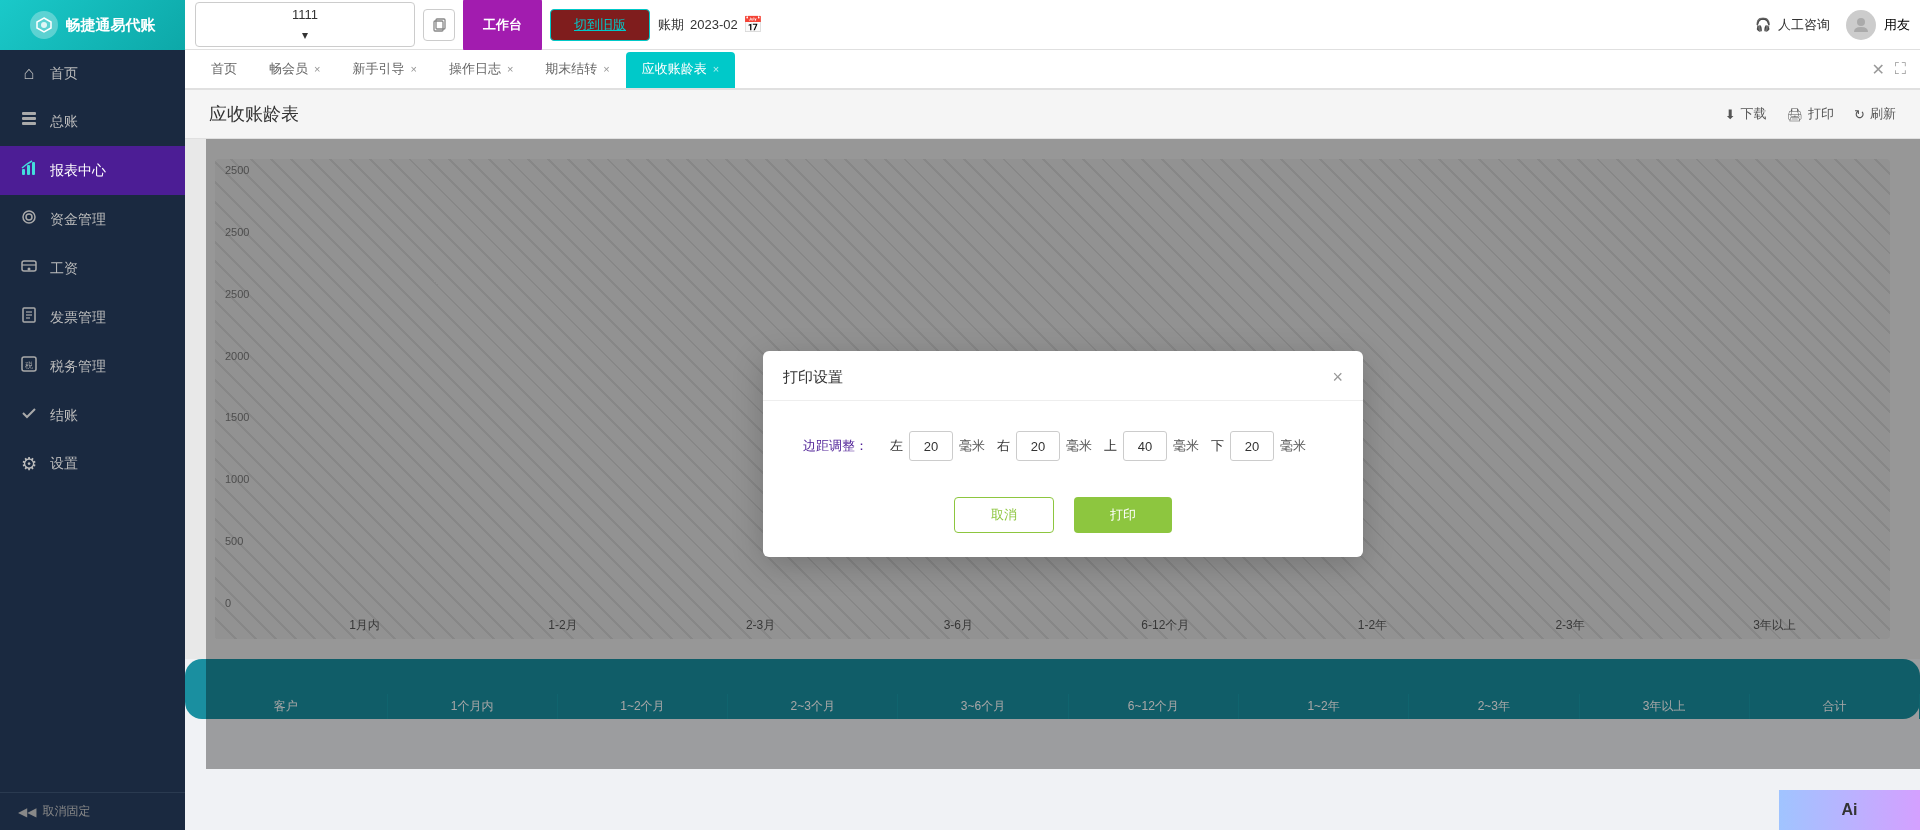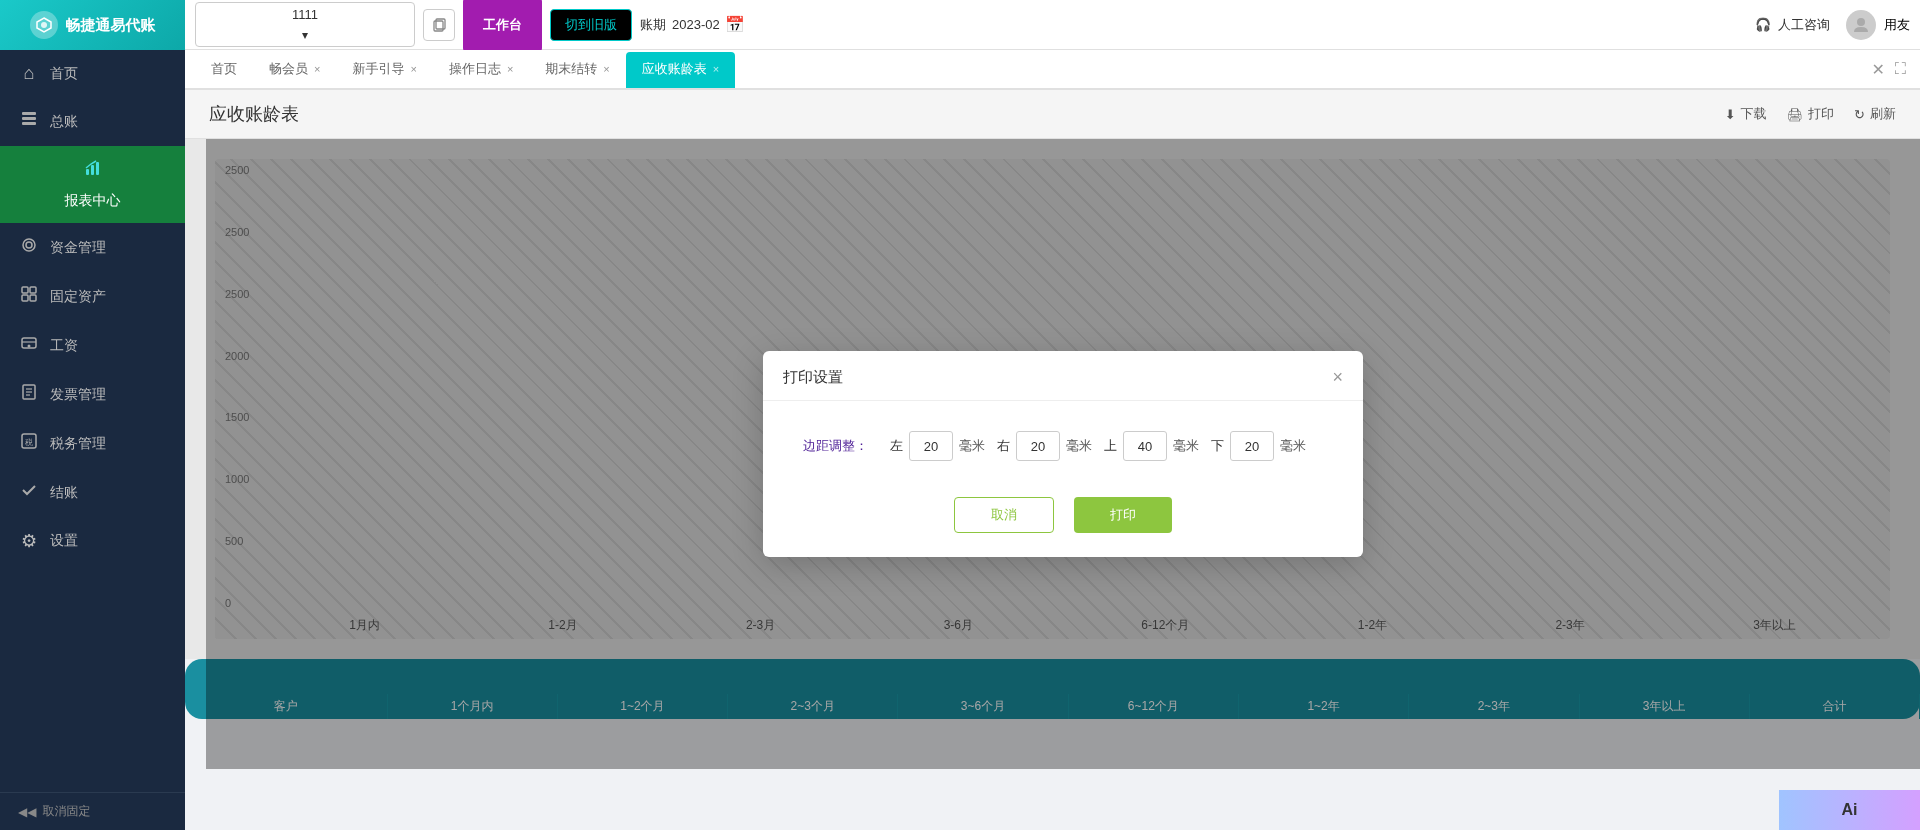--- a/index.html
+++ b/index.html
@@ -46,22 +46,22 @@
     .copy-icon-btn {
       width: 32px; height: 32px; border: 1px solid #ccc; border-radius: 4px;
       display: flex; align-items: center; justify-content: center;
       cursor: pointer; background: #fff; color: #666; font-size: 16px;
     }
     .workbench-btn {
       background: #a21caf; color: #fff; border: none;
       padding: 18px 20px; border-radius: 4px; cursor: pointer; font-size: 13px; font-weight: bold;
     }
     .switch-old-btn {
-      border: 1px solid #00c9c9; color: #00c9c9; background: #000000;
-      padding: 6px 14px; border-radius: 4px; cursor: pointer; font-size: 13px;
+      border: 1px solid #00c9c9; color: #00c9c9; background: #7f1d1d;
+      padding: 6px 23px; border-radius: 4px; cursor: pointer; font-size: 13px; text-decoration: underline;
     }
     .period-area {
       display: flex; align-items: center; gap: 6px; color: #333;
     }
     .period-icon { color: #666; font-size: 16px; }
     .header-right {
       margin-left: auto; display: flex; align-items: center; gap: 16px;
     }
     .consult-btn {
       display: flex; align-items: center; gap: 6px; color: #333; cursor: pointer;
@@ -94,21 +94,21 @@
     .sidebar-scroll {
       flex: 1; overflow-y: auto; overflow-x: hidden;
     }
     .sidebar-scroll::-webkit-scrollbar { width: 4px; }
     .sidebar-scroll::-webkit-scrollbar-thumb { background: #334; border-radius: 2px; }
     .nav-item {
       display: flex; align-items: center; gap: 10px;
       padding: 13px 18px; cursor: pointer; color: #bbb;
       font-size: 14px; transition: background 0.2s;
     }
-    .nav-item.active { background: #15803d; color: #fff; flex-direction: column; }
+    .nav-item.active { background: #4c1d95; color: #fff; }
     .nav-item .nav-icon { font-size: 18px; width: 22px; text-align: center; }
     .sidebar-bottom {
       padding: 10px 18px;
       color: #888; font-size: 12px;
       display: flex; align-items: center; gap: 6px;
       cursor: pointer; border-top: 1px solid #2a3a50;
     }
 
     
     .content-area {
@@ -365,31 +365,20 @@
         <span>报表中心</span>
       </div>
       <div class="nav-item">
         <span class="nav-icon">
           <svg width="18" height="18" viewBox="0 0 18 18">
               <circle cx="9" cy="9" r="6" fill="none" stroke="#aaa" stroke-width="1.5"></circle>
               <circle cx="9" cy="9" r="3" fill="none" stroke="#aaa" stroke-width="1.5"></circle>
             </svg>
         </span>
         <span>资金管理</span>
-      </div>
-      <div class="nav-item">
-        <span class="nav-icon">
-          <svg width="18" height="18" viewBox="0 0 18 18">
-              <rect x="2" y="2" width="6" height="6" fill="none" stroke="#aaa" stroke-width="1.5" rx="1"></rect>
-              <rect x="10" y="2" width="6" height="6" fill="none" stroke="#aaa" stroke-width="1.5" rx="1"></rect>
-              <rect x="2" y="10" width="6" height="6" fill="none" stroke="#aaa" stroke-width="1.5" rx="1"></rect>
-              <rect x="10" y="10" width="6" height="6" fill="none" stroke="#aaa" stroke-width="1.5" rx="1"></rect>
-            </svg>
-        </span>
-        <span>固定资产</span>
       </div>
       <div class="nav-item">
         <span class="nav-icon">
           <svg width="18" height="18" viewBox="0 0 18 18">
               <rect x="2" y="4" width="14" height="10" rx="2" fill="none" stroke="#aaa" stroke-width="1.5"></rect>
               <line x1="2" y1="8" x2="16" y2="8" stroke="#aaa" stroke-width="1.2"></line>
               <circle cx="9" cy="12" r="1.5" fill="#aaa"></circle>
             </svg>
         </span>
         <span>工资</span>

